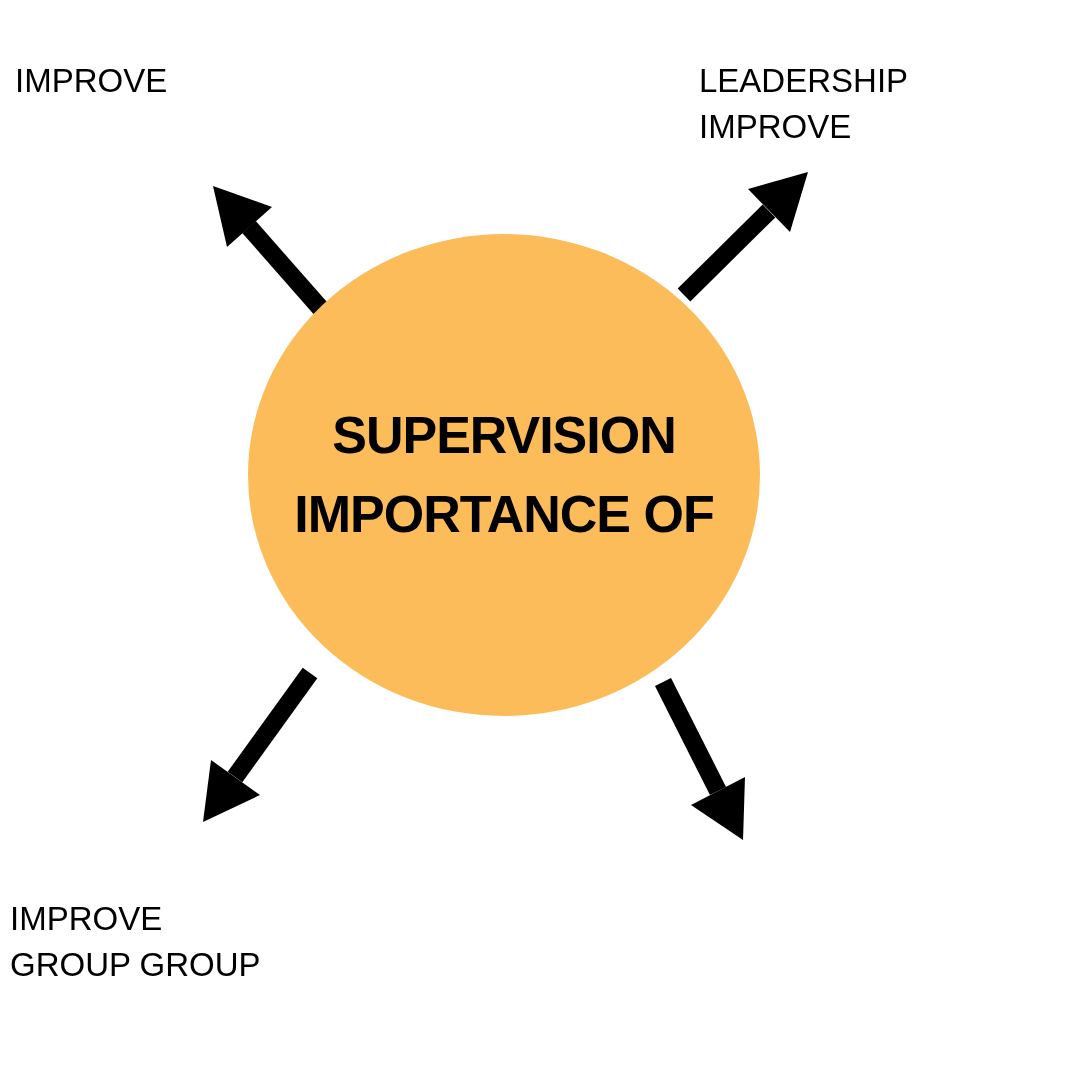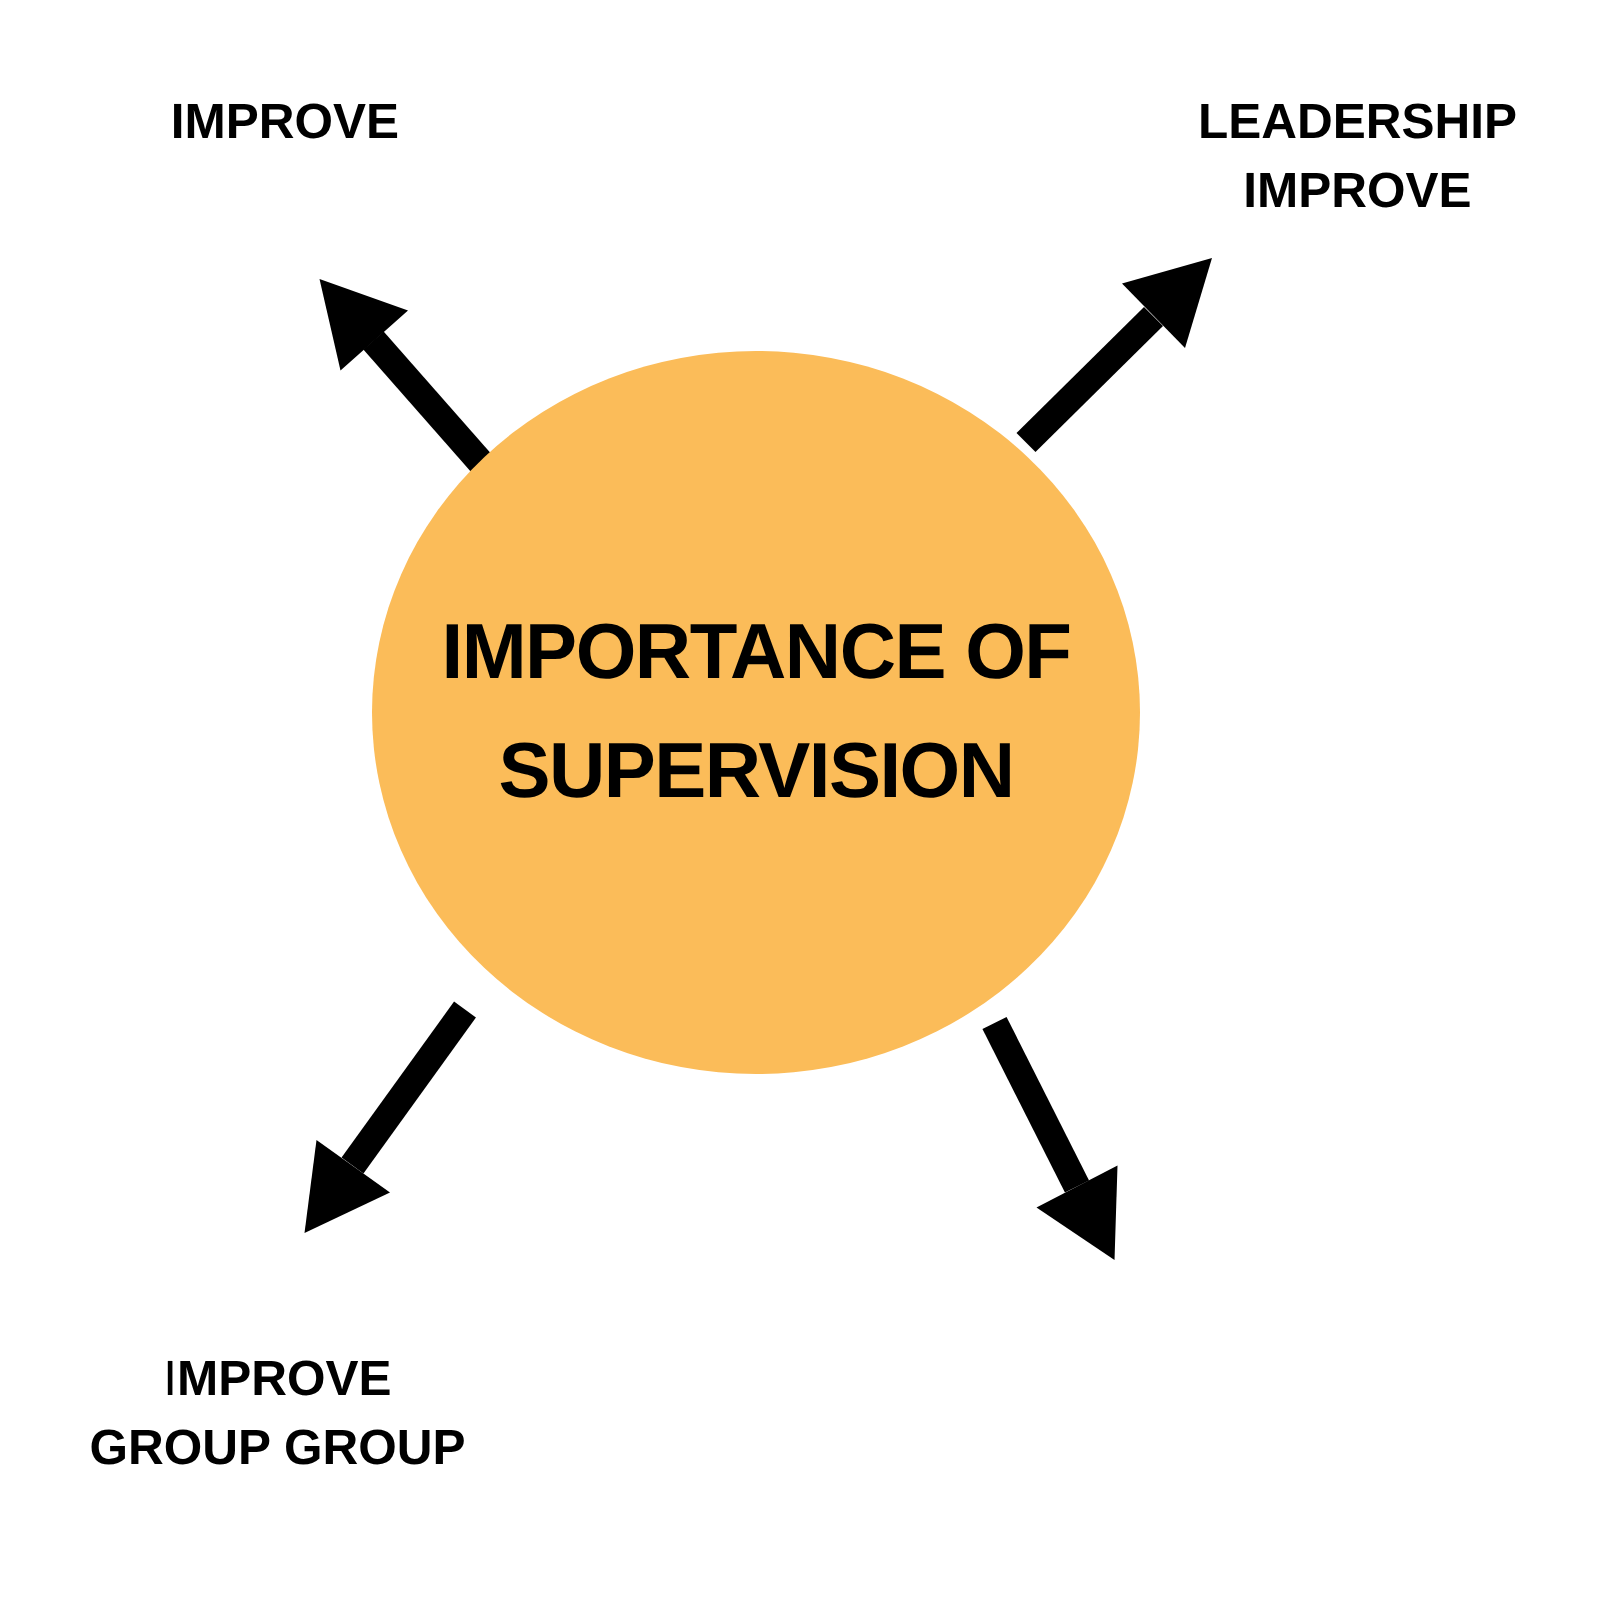--- a/index.html
+++ b/index.html
@@ -47,28 +47,28 @@
   .center-title {
     font-size: 52px;
     font-weight: 700;
     line-height: 79px;
     letter-spacing: -1px;
     text-align: center;
     white-space: nowrap;
   }
   .node-label {
     position: absolute;
-    text-align: center;
-    font-weight: 700;
+    text-align: left;
+    font-weight: 400;
     font-size: 33px;
     line-height: 46px;
     white-space: nowrap;
   }
   .label-top-left    { left: 15px;  top: 58px;  width: 350px; }
-  .label-top-right   { left: 730px; top: 58px;  width: 350px; }
+  .label-top-right   { left: 699px; top: 58px;  width: 350px; }
   .label-bottom-left { left: 10px;  top: 896px; width: 350px; }
   .label-bottom-right{ left: 640px; top: 922px; width: 440px; font-size: 42px; line-height: 52px; }
   .thin-first-letter::first-letter {
     font-weight: 400;
   }
 </style>
 </head>
 <body>
 
 <div class="canvas">
@@ -86,22 +86,22 @@
       <line x1="310" y1="673" x2="235" y2="777"></line>
       <polygon points="203,822 211,760 260,795"></polygon>
     </g>
     <g>
       <line x1="663" y1="682" x2="718" y2="791"></line>
       <polygon points="743,840 691,805 745,777"></polygon>
     </g>
   </svg>
 
   <div class="center-circle">
+    <div class="center-title">SUPERVISION</div>
     <div class="center-title">IMPORTANCE OF</div>
-    <div class="center-title">SUPERVISION</div>
   </div>
 
   <div class="node-label label-top-left">
     <div>IMPROVE</div>
   </div>
 
   <div class="node-label label-top-right">
     <div>LEADERSHIP</div>
     <div>IMPROVE</div>
   </div>

